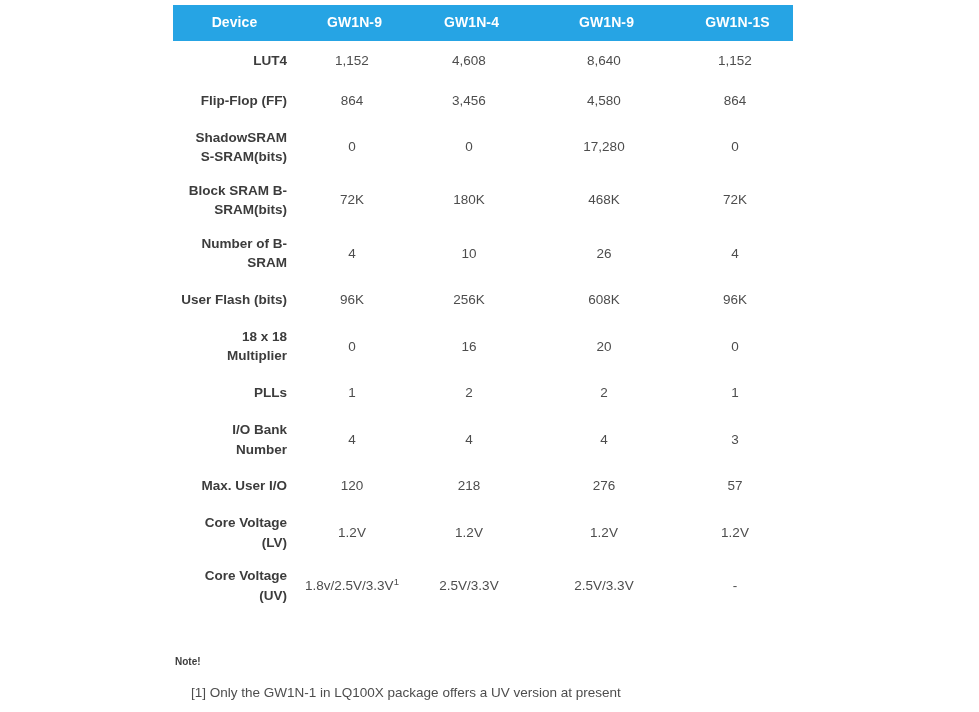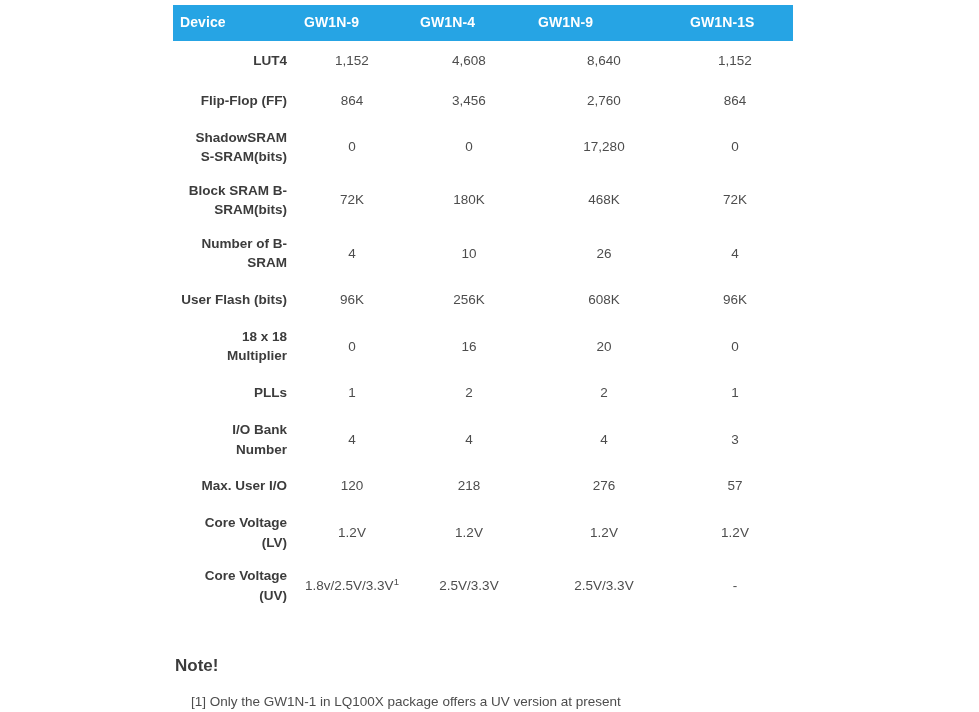--- a/index.html
+++ b/index.html
@@ -35,21 +35,21 @@
   table.spec col.c1 { width: 116px; }
   table.spec col.c2 { width: 118px; }
   table.spec col.c3 { width: 152px; }
   table.spec col.c4 { width: 110px; }
 
   table.spec thead th {
     background: #26a4e4;
     color: #ffffff;
     font-size: 14px;
     font-weight: bold;
-    text-align: left;
+    text-align: center;
     padding: 9px 8px 9px 7px;
     line-height: 1.25;
     vertical-align: middle;
     letter-spacing: 0.1px;
   }
   table.spec tbody th {
     font-size: 13.5px;
     font-weight: bold;
     color: #3c3c3c;
     text-align: right;
@@ -74,21 +74,21 @@
     vertical-align: super;
     line-height: 0;
   }
   .notes {
     position: absolute;
     left: 175px;
     top: 655px;
     width: 700px;
   }
   .notes .note-title {
-    font-size: 17px;
+    font-size: 10px;
     font-weight: bold;
     color: #3c3c3c;
     margin: 0 0 12px 0;
     line-height: 1.3;
   }
   .notes .note-line {
     font-size: 13.5px;
     font-weight: normal;
     color: #4d4d4d;
     margin: 16px;
@@ -123,21 +123,21 @@
           <th>LUT4</th>
           <td>1,152</td>
           <td>4,608</td>
           <td>8,640</td>
           <td>1,152</td>
         </tr>
         <tr>
           <th>Flip-Flop (FF)</th>
           <td>864</td>
           <td>3,456</td>
-          <td>2,760</td>
+          <td>4,580</td>
           <td>864</td>
         </tr>
         <tr>
           <th>ShadowSRAM S-SRAM(bits)</th>
           <td>0</td>
           <td>0</td>
           <td>17,280</td>
           <td>0</td>
         </tr>
         <tr>

